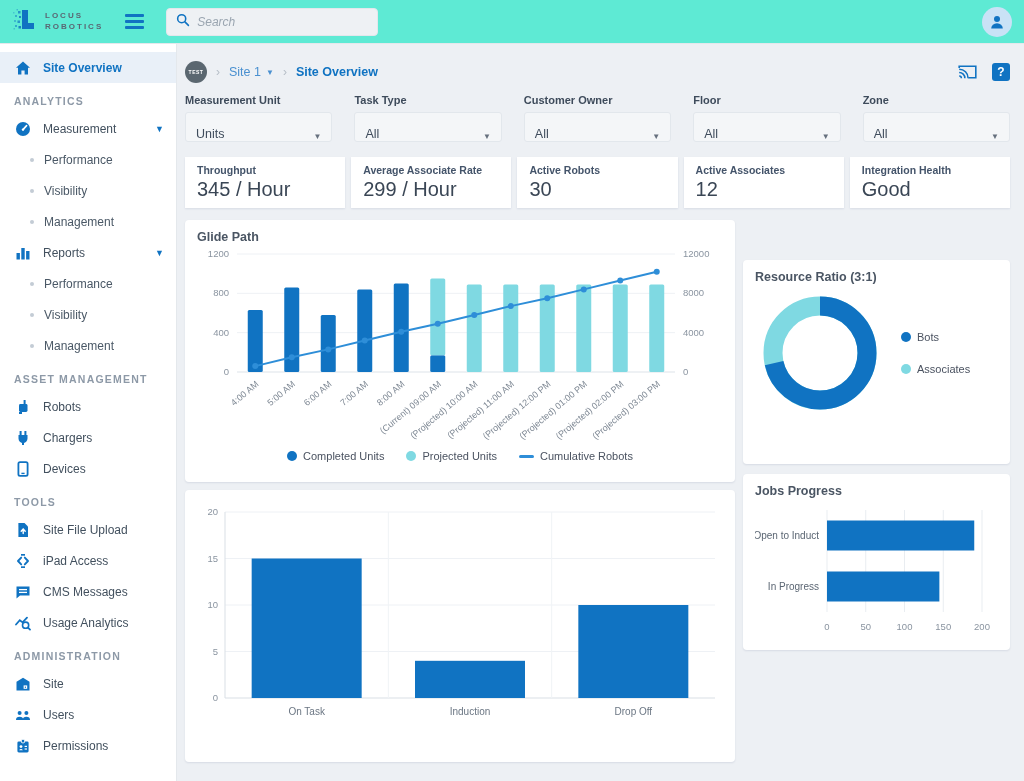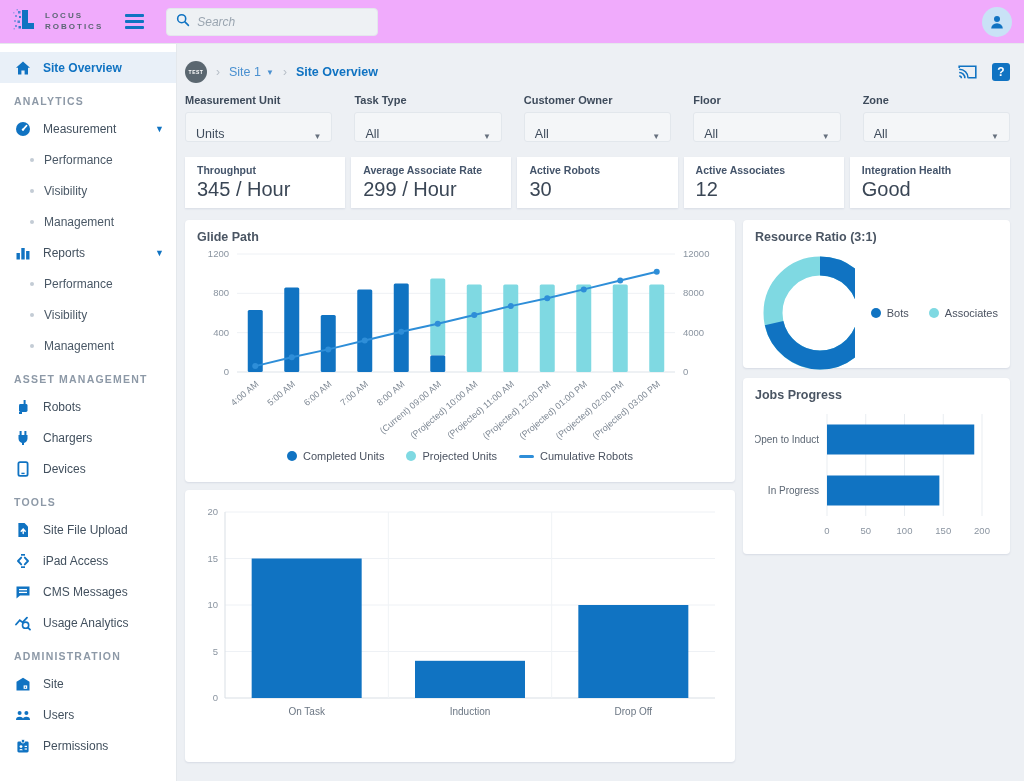--- a/index.html
+++ b/index.html
@@ -1,21 +1,21 @@
 <!DOCTYPE html>
 <html><head>
 <meta charset="utf-8">
 <style>
   * { margin:0; padding:0; box-sizing:border-box; }
   html,body { width:1024px; height:781px; overflow:hidden; }
   body { font-family:"Liberation Sans", sans-serif; background:#fff; color:#3e4b5b; }
   .app { width:1024px; height:781px; display:grid; grid-template-rows:44px 1fr; grid-template-columns:177px 1fr; }
 
   
-  .topbar { grid-column:1/3; display:flex; align-items:center; background:#f0abfc; border-bottom:1px solid #e4e8ec; padding:0 12px; }
+  .topbar { grid-column:1/3; display:flex; align-items:center; background:#5eead4; border-bottom:1px solid #e4e8ec; padding:0 12px; }
   .logo { display:flex; align-items:center; gap:7px; cursor:pointer; }
   .logo-text { font-size:8px; font-weight:bold; letter-spacing:2px; color:#5a6673; line-height:1.35; }
   .hamburger { margin-left:22px; display:flex; flex-direction:column; gap:3px; cursor:pointer; }
   .hamburger span { width:19px; height:3px; background:#1073c2; border-radius:1px; }
   .search-box { margin-left:22px; width:212px; height:28px; background:#eef1f4; border:1px solid #e3e7ec; border-radius:4px; display:flex; align-items:center; padding:0 9px; gap:7px; }
   .search-box input { border:none; outline:none; background:transparent; font-size:12px; font-style:italic; color:#5a6673; width:100%; font-family:"Liberation Sans",sans-serif; }
   .search-box input::placeholder { color:#9aa5b0; }
   .avatar { margin-left:auto; width:30px; height:30px; border-radius:50%; background:#c9e2f6; display:flex; align-items:center; justify-content:center; cursor:pointer; }
 
   
@@ -57,21 +57,21 @@
   .col-right { width:267px; display:flex; flex-direction:column; gap:10px; }
   .card { background:#fff; border-radius:4px; box-shadow:0 1px 2px rgba(16,36,94,.10); padding:10px 12px; }
   .card-title { font-size:12.5px; font-weight:bold; color:#4a5563; }
   .legend-row { display:flex; justify-content:center; gap:22px; margin-top:2px;text-align:center; }
   .legend-item { display:flex; align-items:center; gap:6px; font-size:11px; color:#4a5260; cursor:pointer; }
   .dot { width:10px; height:10px; border-radius:50%; }
   .dot-blue { background:#1073c2; }
   .dot-cyan { background:#7fd9e2; }
   .line-swatch { width:15px; height:3px; border-radius:2px; background:#2e8ed8; }
   .donut-wrap { display:flex; align-items:center; margin-top:4px; }
-  .donut-legend { margin-left:16px; display:flex; flex-direction:row; gap:20px; }
+  .donut-legend { margin-left:16px; display:flex; flex-direction:column; gap:20px; }
   svg text { font-family:"Liberation Sans",sans-serif; }
 </style>
 </head>
 <body>
 
 <div class="app">
 
   <div class="topbar">
     <div class="logo">
       <span>
@@ -459,21 +459,21 @@
               <rect x="54.66666666666667" y="54.5" width="110" height="139.5" fill="#1073c2"></rect>
               <text x="109.66666666666667" y="211" text-anchor="middle" font-size="10" fill="#6b7683">On Task</text>
               <rect x="218" y="156.8" width="110" height="37.19999999999999" fill="#1073c2"></rect>
               <text x="273" y="211" text-anchor="middle" font-size="10" fill="#6b7683">Induction</text>
               <rect x="381.33333333333337" y="101" width="110" height="93" fill="#1073c2"></rect>
               <text x="436.33333333333337" y="211" text-anchor="middle" font-size="10" fill="#6b7683">Drop Off</text>
             </svg>
         </div>
       </div>
       <div class="col-right">
-        <div class="card" style="height:148px;">
+        <div class="card" style="height:204px;margin-top:40px;">
           <div class="card-title">Resource Ratio (3:1)</div>
           <div class="donut-wrap">
             <svg id="donut-svg" width="130" height="130">
                 <circle cx="65" cy="65" r="47" fill="none" stroke="#7fd9e2" stroke-width="19"></circle>
                 <circle cx="65" cy="65" r="47" fill="none" stroke="#1073c2" stroke-width="19" stroke-dasharray="210.93550674102897 295.3097094374406" transform="rotate(-90 65 65)"></circle>
               </svg>
             <div class="donut-legend">
               <span class="legend-item">
                   <span class="dot dot-blue"></span>
                   <span>Bots</span>

